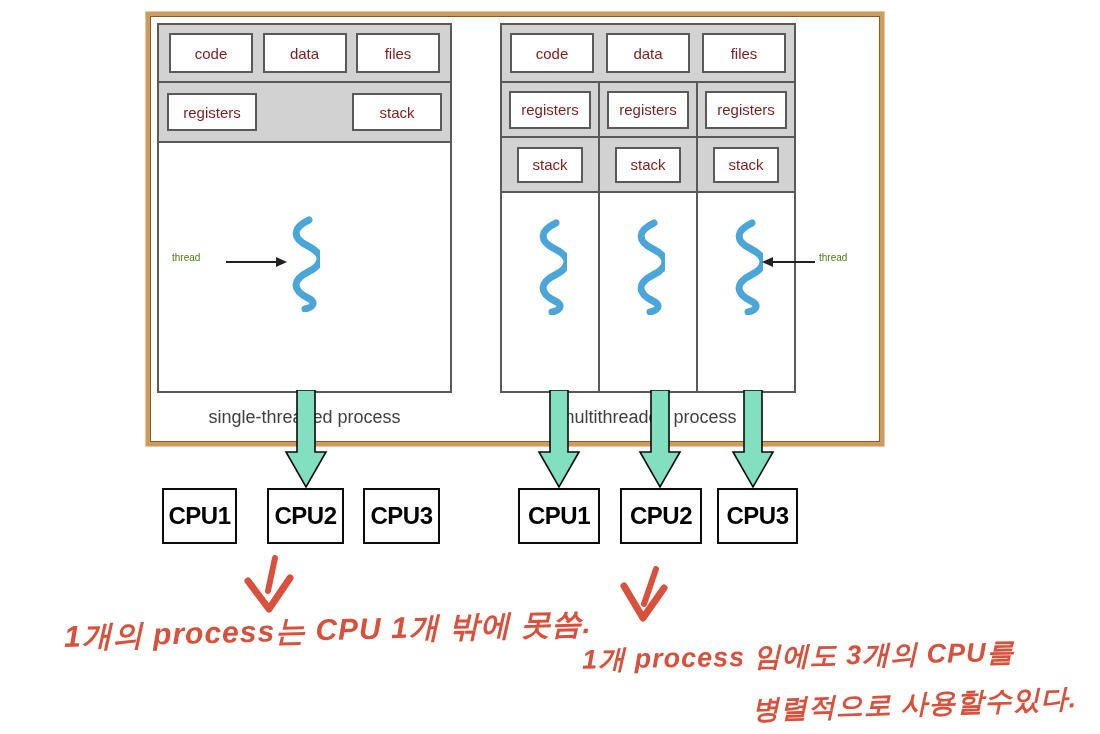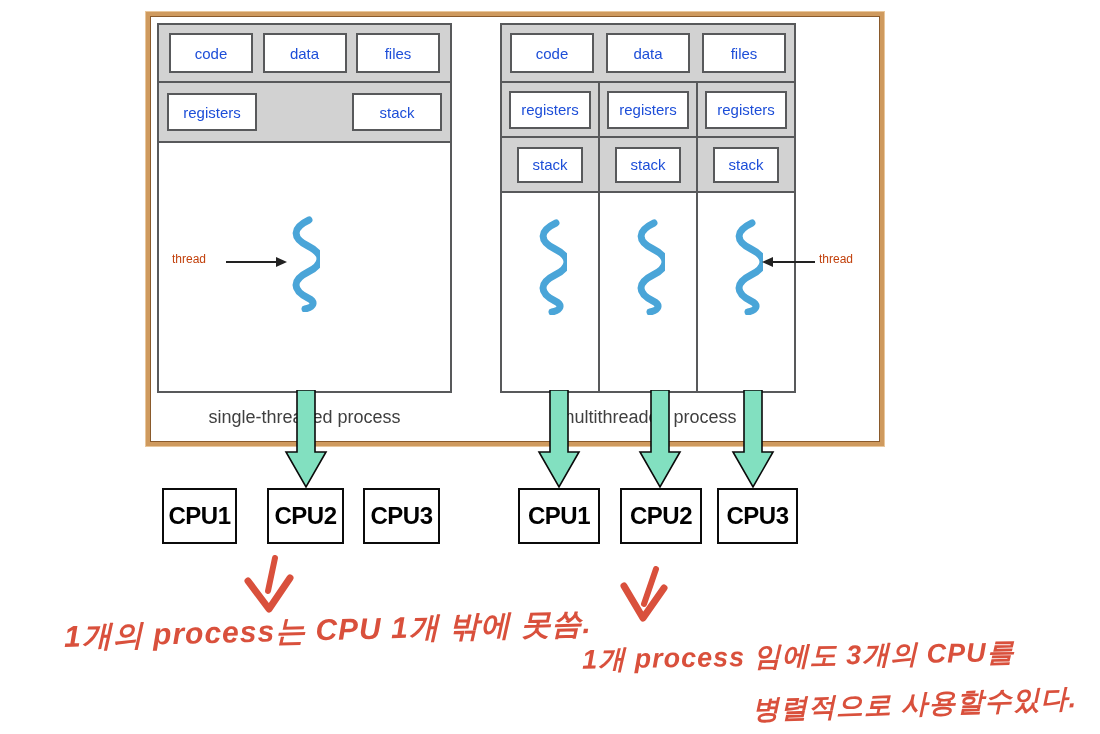--- a/index.html
+++ b/index.html
@@ -9,23 +9,23 @@
   
   .frame{position:absolute;left:146px;top:12px;width:730px;height:426px;
          border:4px solid #cf9a5e;box-shadow:inset 0 0 0 1px #8a5a2b,0 0 0 1px #e9c79c;z-index:1;}
 
   
   .panel{position:absolute;background:#ffffff;border:2px solid #58595b;box-sizing:border-box;z-index:2;}
   .grayrow{background:#d2d2d2;border-bottom:2px solid #58595b;box-sizing:border-box;
            display:flex;align-items:center;}
   .wbox{background:#ffffff;border:2px solid #58595b;box-sizing:border-box;
         display:flex;align-items:center;justify-content:center;
-        font-size:15px;color:#1d4ed8;}
+        font-size:15px;color:#7f1d1d;}
   .caption{position:absolute;text-align:center;font-size:18px;color:#3f3f3f;z-index:3;}
-  .threadtxt{position:absolute;font-size:12px;color:#c2410c;z-index:3;}
+  .threadtxt{position:absolute;font-size:10px;color:#4d7c0f;z-index:3;}
   .aline{position:absolute;height:2px;background:#222;z-index:3;}
   .ahead-r{position:absolute;width:0;height:0;border-left:11px solid #222;
            border-top:5px solid transparent;border-bottom:5px solid transparent;z-index:3;}
   .ahead-l{position:absolute;width:0;height:0;border-right:11px solid #222;
            border-top:5px solid transparent;border-bottom:5px solid transparent;z-index:3;}
   .squig{position:absolute;z-index:3;}
 
   
   .panel-left{left:157px;top:23px;width:295px;height:370px;}
   .pl-row1{height:58px;display:flex;justify-content:space-between;padding:9px 10px;}

